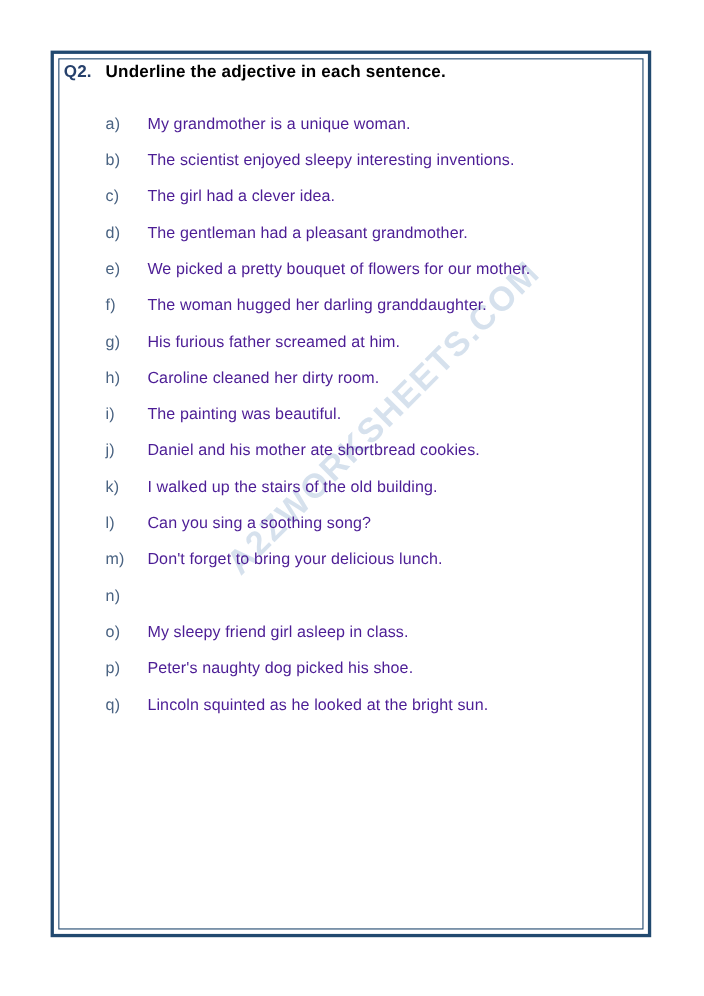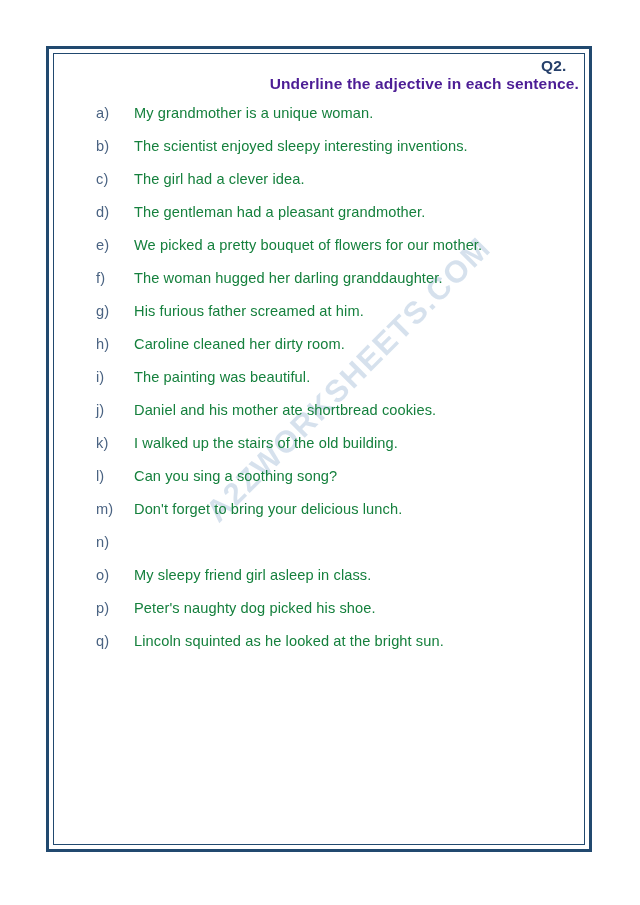--- a/index.html
+++ b/index.html
@@ -47,36 +47,35 @@
     z-index: 3;
   }
 
   
   .question-heading {
     position: absolute;
     left: 9px;
     top: 8px;
     right: 10px;
     display: flex;
-    align-items: flex-end;
+    align-items: flex-start;
     white-space: nowrap;
-    flex-direction: column;
   }
   .question-number {
     font-size: 15.5px;
     font-weight: bold;
     color: #26406b;
     letter-spacing: 0.1px;
     flex: 0 0 auto;
     width: 38px;
   }
   .question-title {
     font-size: 15.5px;
     font-weight: bold;
-    color: #4c1d95;
+    color: #000000;
     letter-spacing: 0.15px;
   }
 
   
   .sentence-list {
     position: absolute;
     left: 0;
     top: 54px;
     right: 0;
     list-style: none;
@@ -95,21 +94,21 @@
     width: 38px;
     margin-left: 47px;
     font-size: 14.6px;
     color: #4a6382;
     line-height: 20px;
     letter-spacing: 0.1px;
   }
   .item-text {
     flex: 1 1 auto;
     font-size: 14.6px;
-    color: #15803d;
+    color: #4c1d95;
     line-height: 20px;
     letter-spacing: 0.1px;
   }
 
   
   .watermark {
     position: absolute;
     left: 0;
     top: 0;
     width: 546px;

